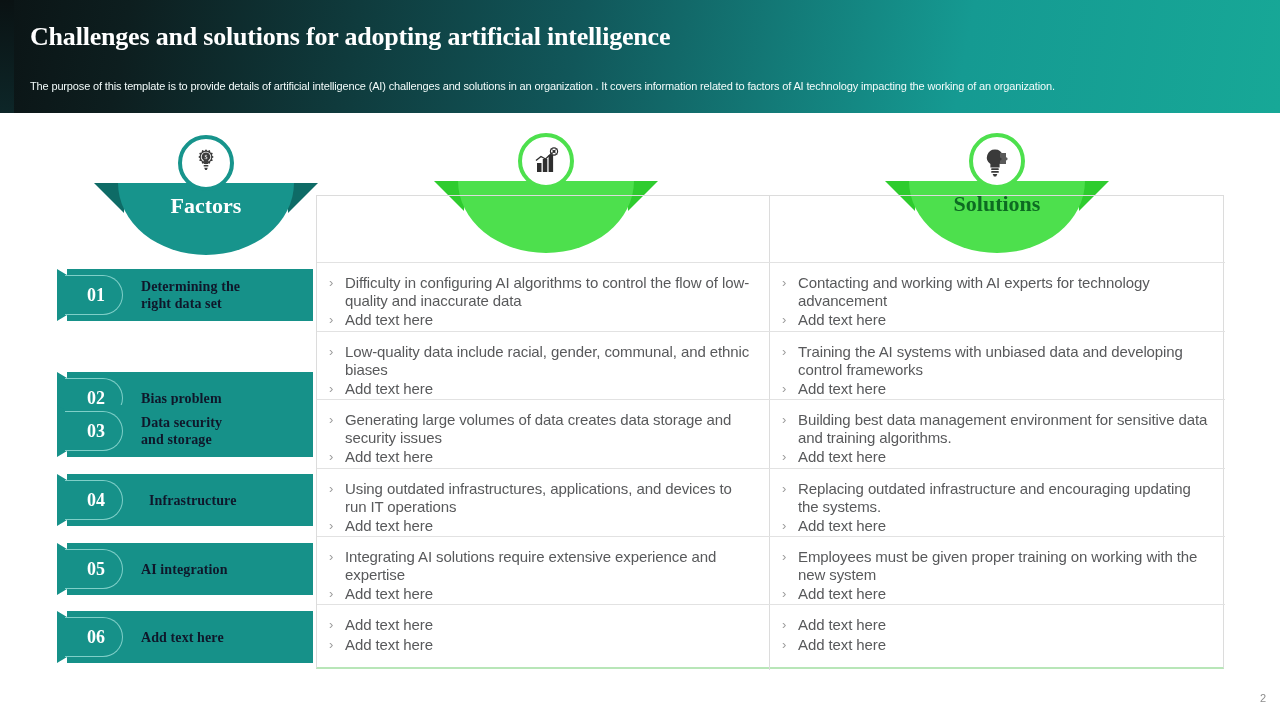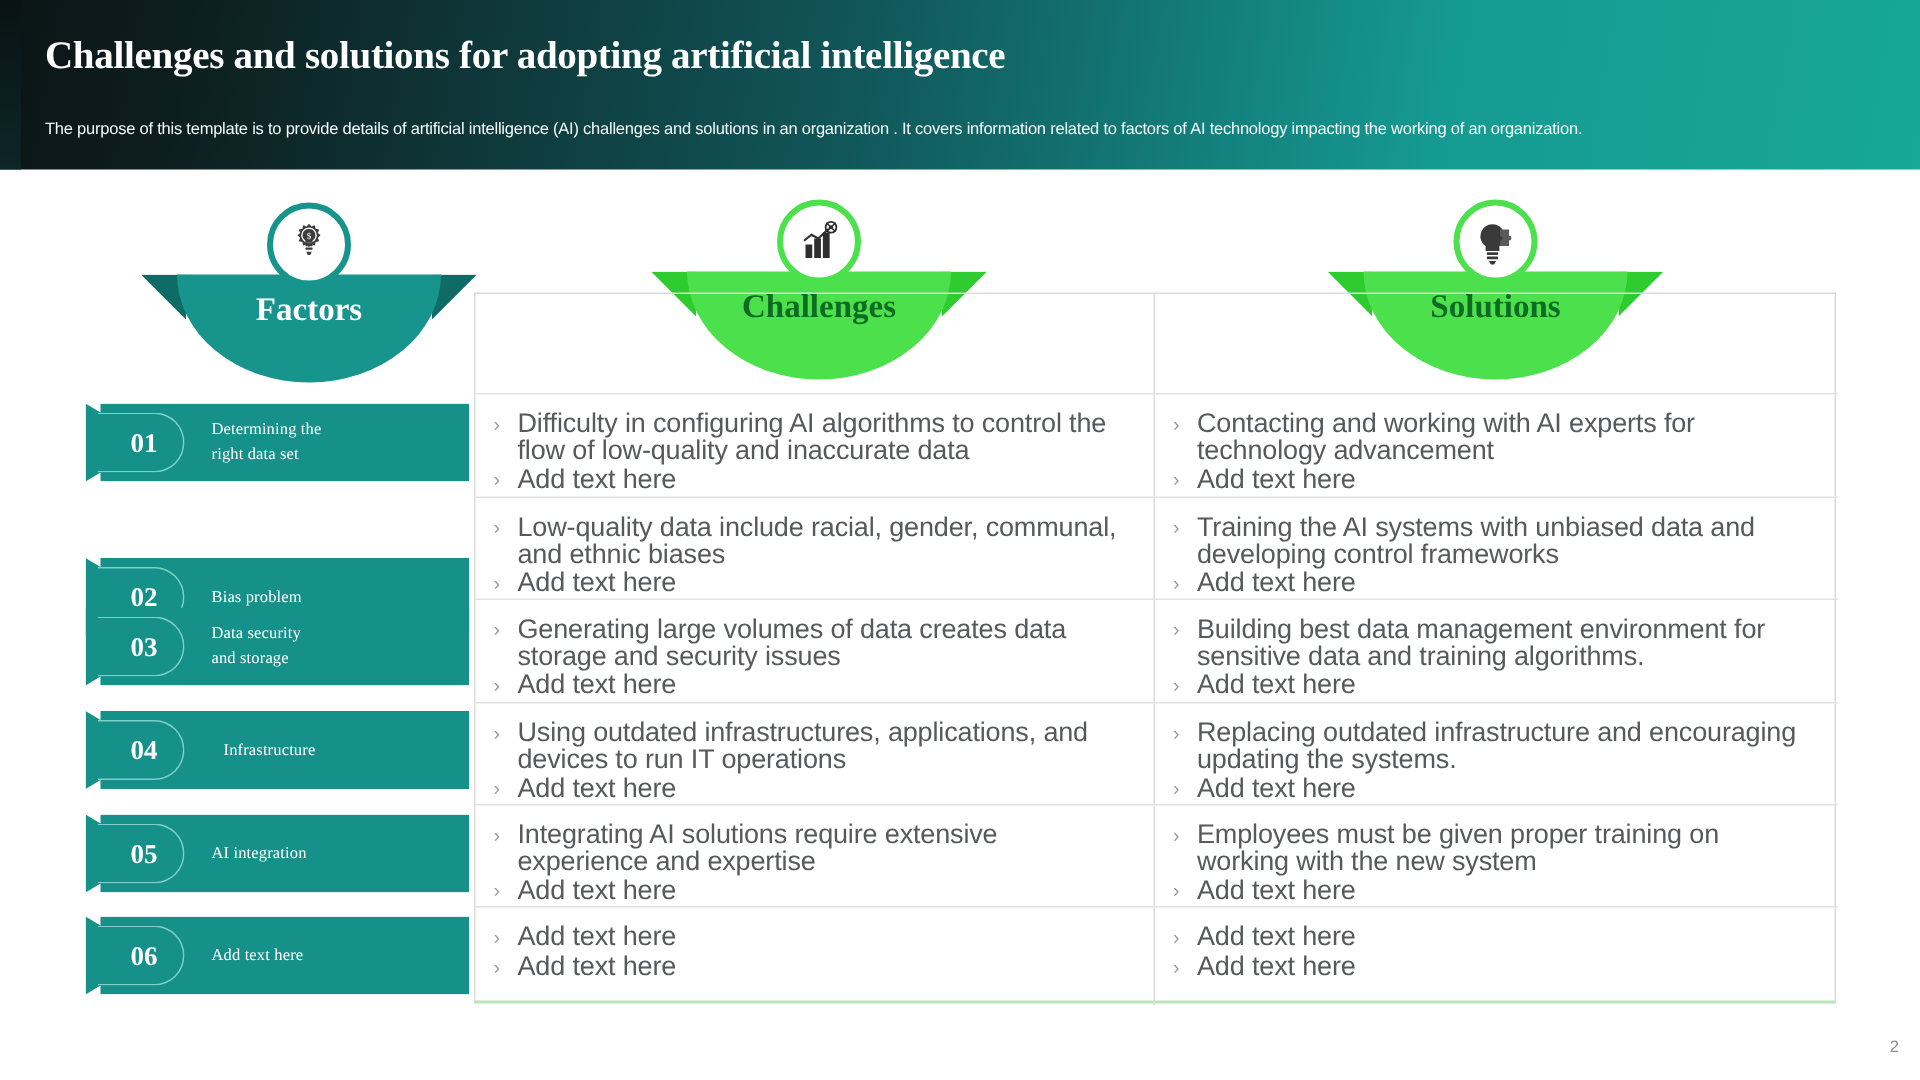--- a/index.html
+++ b/index.html
@@ -78,21 +78,21 @@
 
   .cell {
     position:absolute; padding: 12px 16px 0 12px;
   }
   .bullet { display:flex; align-items:flex-start; margin-bottom:2px; }
   .chev {
     flex:0 0 auto; color:#9b9b9b; font-size:13px; line-height:17px;
     width:16px; text-align:left;
   }
   .btext {
-    font-size:18px; color:#58595b; line-height:17.5px; letter-spacing:-0.1px;
+    font-size:15px; color:#58595b; line-height:17.5px; letter-spacing:-0.1px;
   }
 
   
   .factor {
     position:absolute; left:57px; width:256px; height:52px;
     background:#169189;
     clip-path: polygon(10px 0, 256px 0, 256px 52px, 10px 52px, 10px 46px, 0 52px, 0 0, 10px 6px);
     display:flex; align-items:center;
   }
   .factor .numwrap {
@@ -102,22 +102,22 @@
   .factor .pill {
     position:absolute; left:0; top:0; width:58px; height:40px;
     border:1.5px solid #7fcfc8; border-left:none;
     border-radius: 0 22px 22px 0;
   }
   .factor .num {
     position:relative; font-family:"Liberation Serif", serif;
     font-size:18px; font-weight:700; color:#ffffff; z-index:2;
   }
   .factor .fname {
-    font-family:"Liberation Serif", serif; font-weight:400;
-    font-size:11px; color:#ffffff; line-height:17px;
+    font-family:"Liberation Serif", serif; font-weight:700;
+    font-size:14px; color:#0f172a; line-height:17px;
     margin-left:14px; letter-spacing:0.1px;
   }
 
   
   .footer-note {
     position:absolute; left:0; top:700px; width:1280px; text-align:center;
     font-size:11px; color:#b6b6b6; letter-spacing:-0.1px;
   }
   .page-num {
     position:absolute; right:14px; top:692px;
@@ -165,21 +165,20 @@
           <rect x="8" y="19" width="4.5" height="9"></rect>
           <rect x="13.8" y="15" width="4.5" height="13"></rect>
           <rect x="19.6" y="11" width="4.5" height="17"></rect>
           <path d="M7 16.5 12 12.5 16.5 15 23.5 8.5" stroke="#2e2e2e" stroke-width="1.4" fill="none"></path>
           <circle cx="25" cy="7.5" r="3.6" fill="none" stroke="#2e2e2e" stroke-width="1.2"></circle>
           <circle cx="25" cy="7.5" r="1.4"></circle>
           <path d="M22 4.5 28 10.5 M28 4.5 22 10.5" stroke="#2e2e2e" stroke-width="0.9"></path>
         </g>
       </svg>
     </div>
-    <div class="label">Challenges</div>
   </div>
 
   <div class="ribbon green" style="left:909px; top:133px;">
     <div class="wing l"></div>
     <div class="wing r"></div>
     <div class="body"></div>
     <div class="icon-circle">
       <svg width="34" height="34" viewBox="0 0 34 34">
         <g fill="#3a3a3a">
           <path d="M15 5.5a8 8 0 0 0-4.6 14.6v3.3h9.2v-3.3A8 8 0 0 0 15 5.5z"></path>

